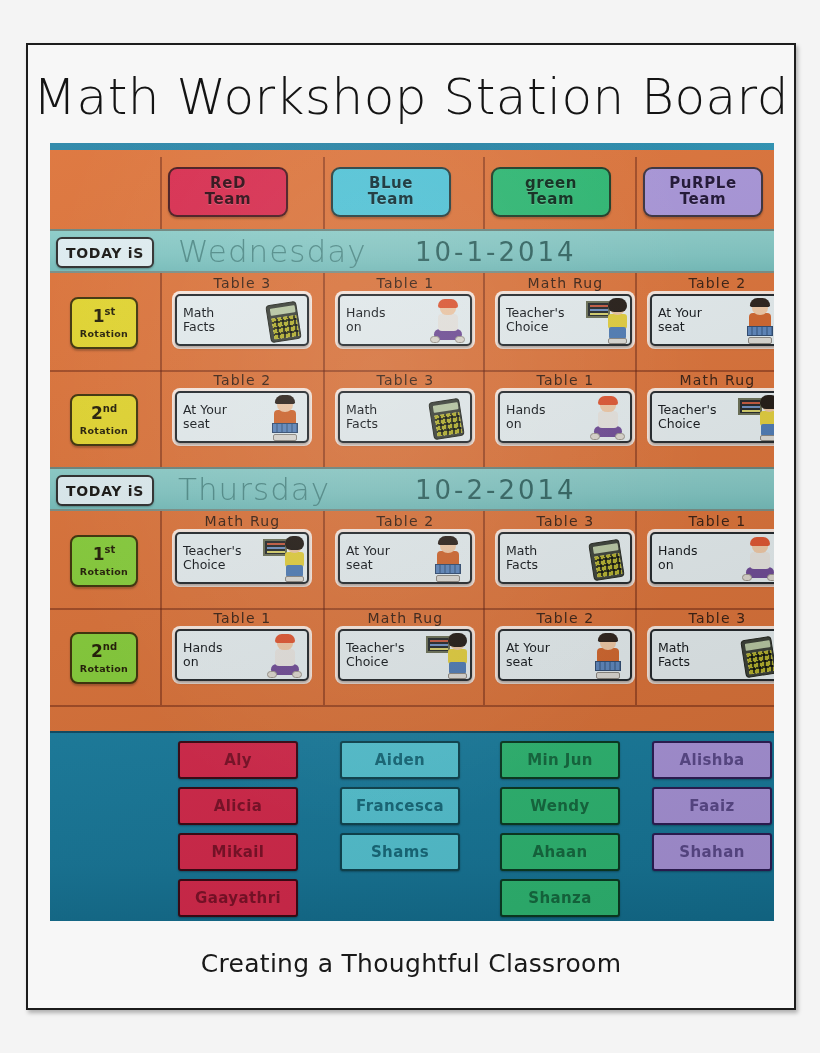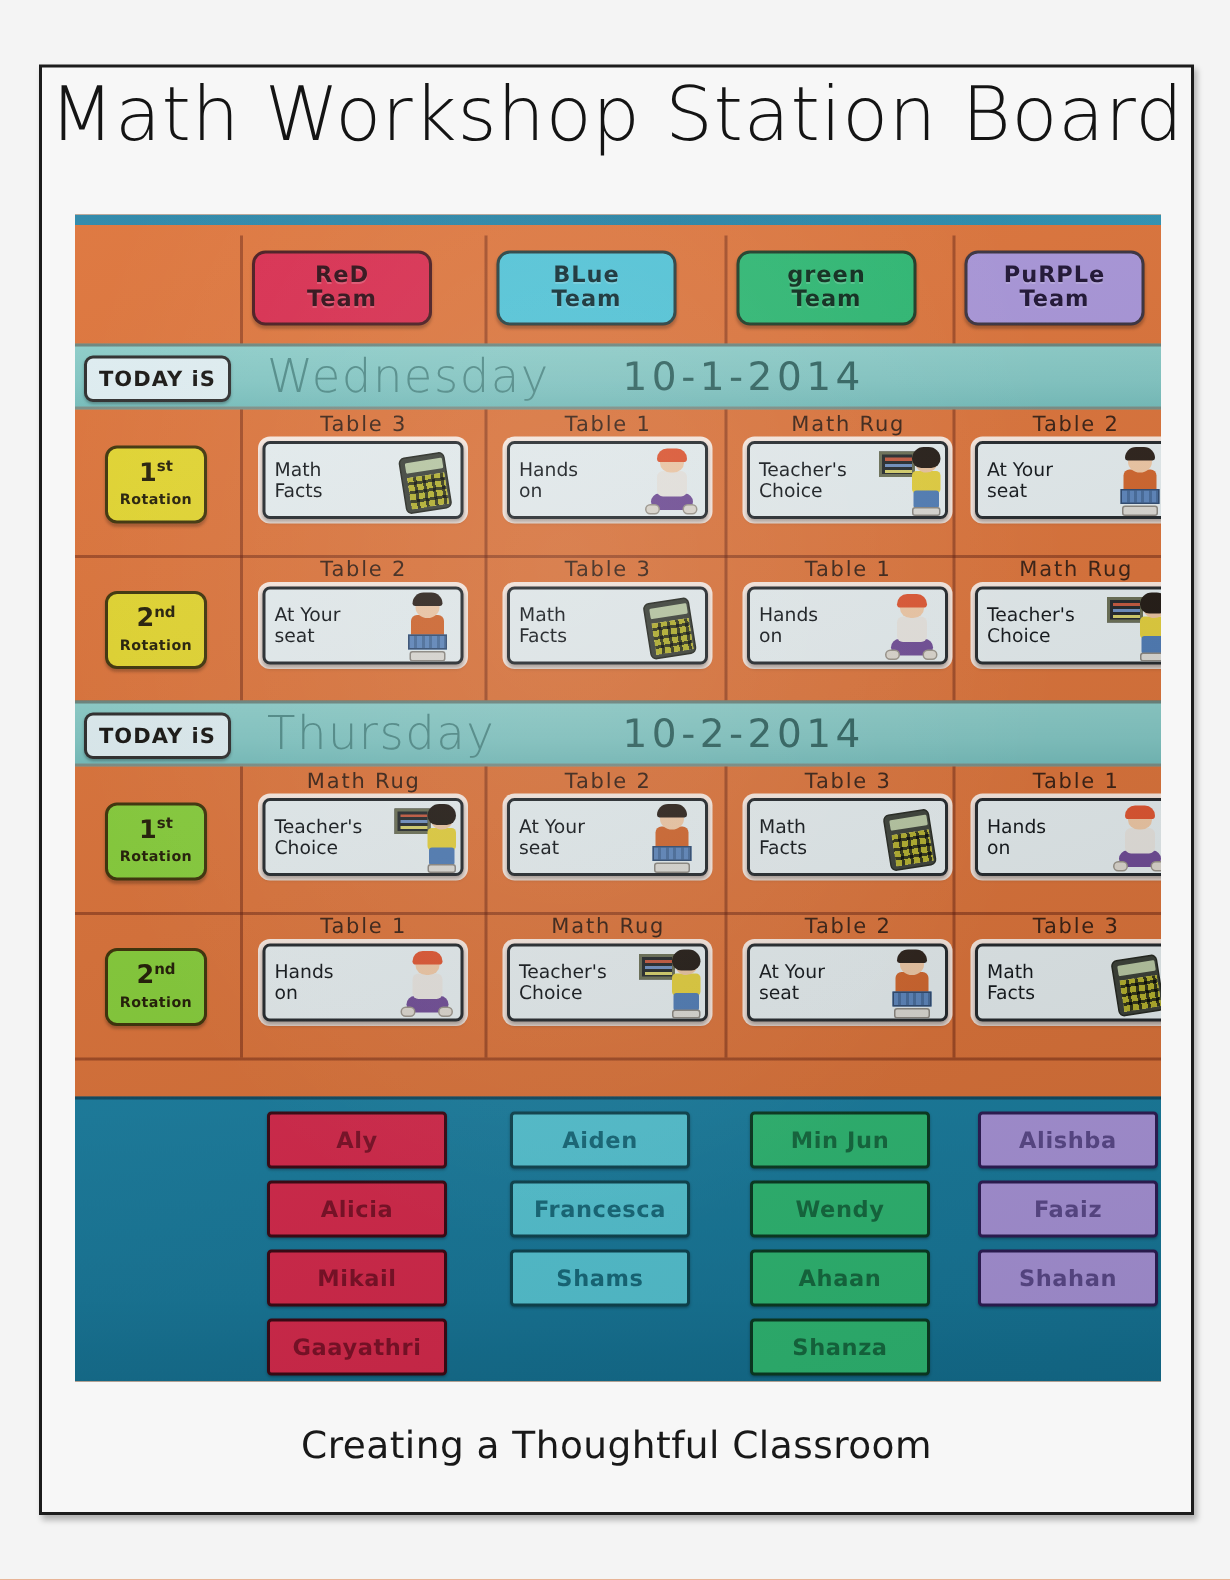--- a/index.html
+++ b/index.html
@@ -15,21 +15,21 @@
     position: absolute;
     left: 26px; top: 43px;
     width: 770px; height: 967px;
     background: #f7f7f7;
     border: 2px solid #1c1c1c;
     box-shadow: 2px 3px 4px rgba(0,0,0,.28);
   }
 
   
   #title {
-    position: absolute; left: 0; top: 2px; width: 100%;
+    position: absolute; left: 0; top: 23px; width: 100%;
     text-align: center;
     font-family: "DejaVu Sans", sans-serif;
     font-size: 50px;
     font-weight: 300;
     letter-spacing: .5px;
     color: #141414;
     white-space: nowrap;
   }
 
   

